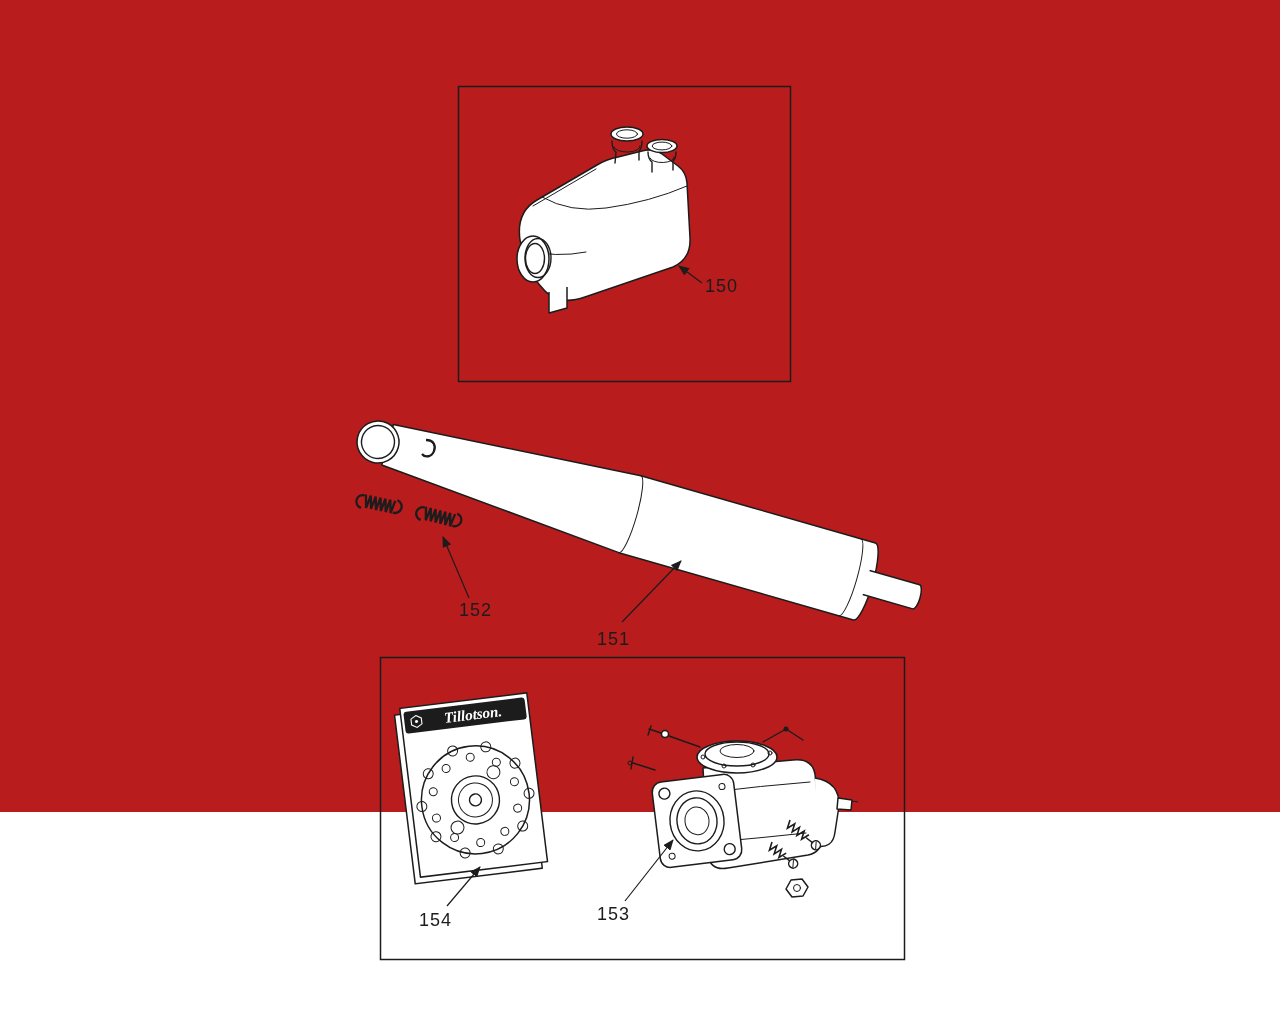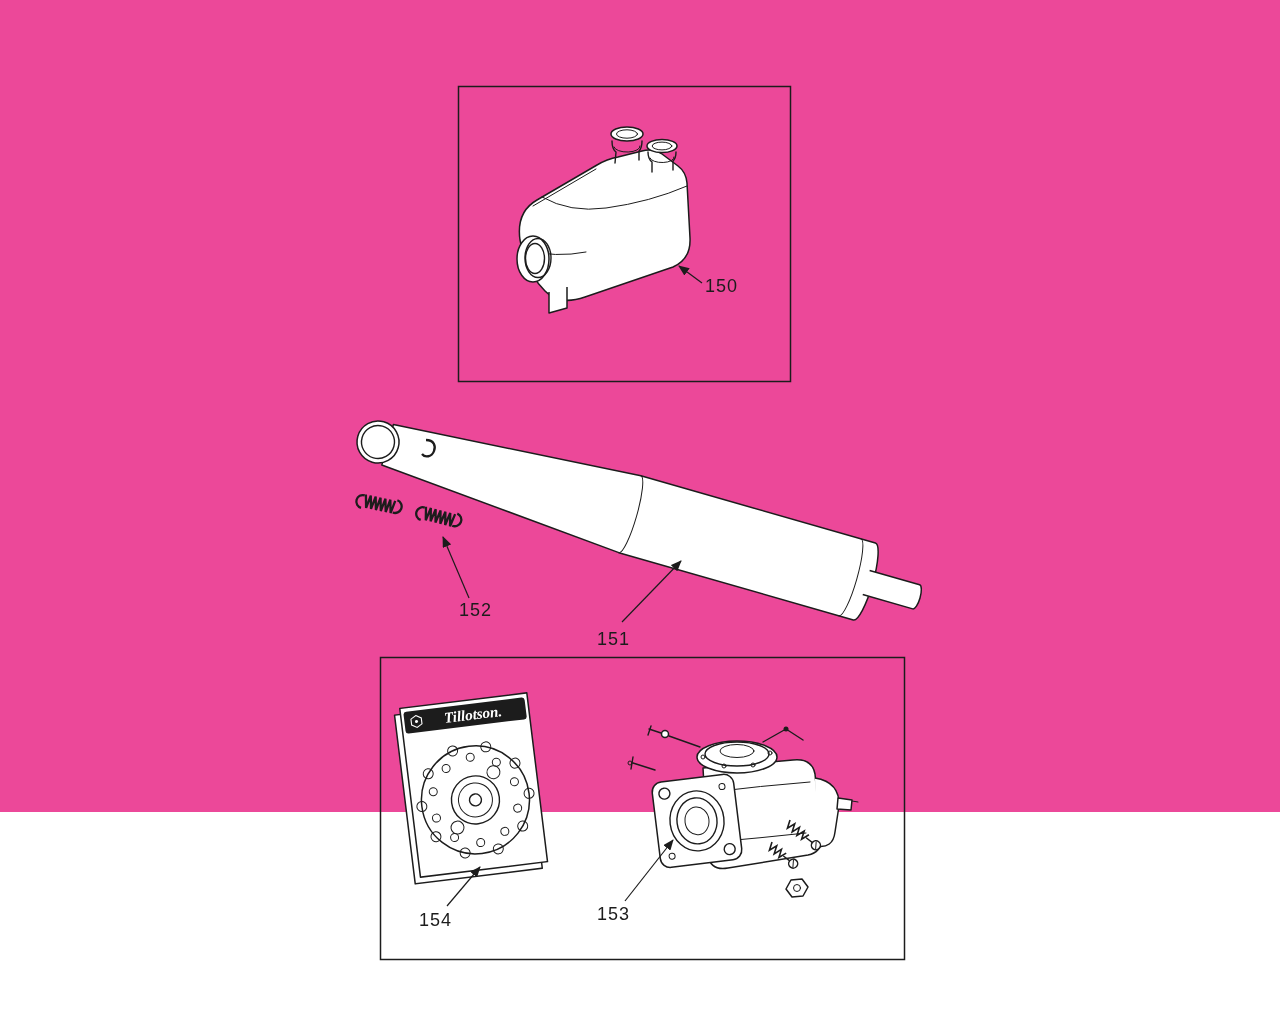--- a/index.html
+++ b/index.html
@@ -1,19 +1,19 @@
 <!DOCTYPE html>
 <html style="--ink: #1c1c1c;"><head>
 <meta charset="utf-8">
 <title>Parts Diagram</title>
 <style>
   :root { --ink: #1c1c1c; }
   * { margin: 0; padding: 0; box-sizing: border-box; }
   html, body { width: 1280px; height: 1024px; background: #fff; overflow: hidden; }
-  .page { position: relative; width: 1280px; height: 812px; background: #ec4899; text-decoration: underline; }
+  .page { position: relative; width: 1280px; height: 812px; background: #b91c1c; text-decoration: underline; }
   svg.diagram { position: absolute; left: 0; top: 0; }
 
   .frame { fill: none; stroke: var(--ink); stroke-width: 1.5; }
   .ln    { fill: none; stroke: var(--ink); stroke-width: 1.4; stroke-linecap: round; stroke-linejoin: round; }
   .fw    { fill: #ffffff; stroke: var(--ink); stroke-width: 1.5; stroke-linejoin: round; }
   .thin  { stroke-width: 1; }
   .coil  { fill: none; stroke: var(--ink); stroke-width: 2.3; stroke-linejoin: miter; stroke-linecap: butt; }
   .lead  { stroke: var(--ink); stroke-width: 1.2; fill: none; marker-end: url(#ah); }
   .ah    { fill: var(--ink); }
   .band  { fill: var(--ink); stroke: none; }

